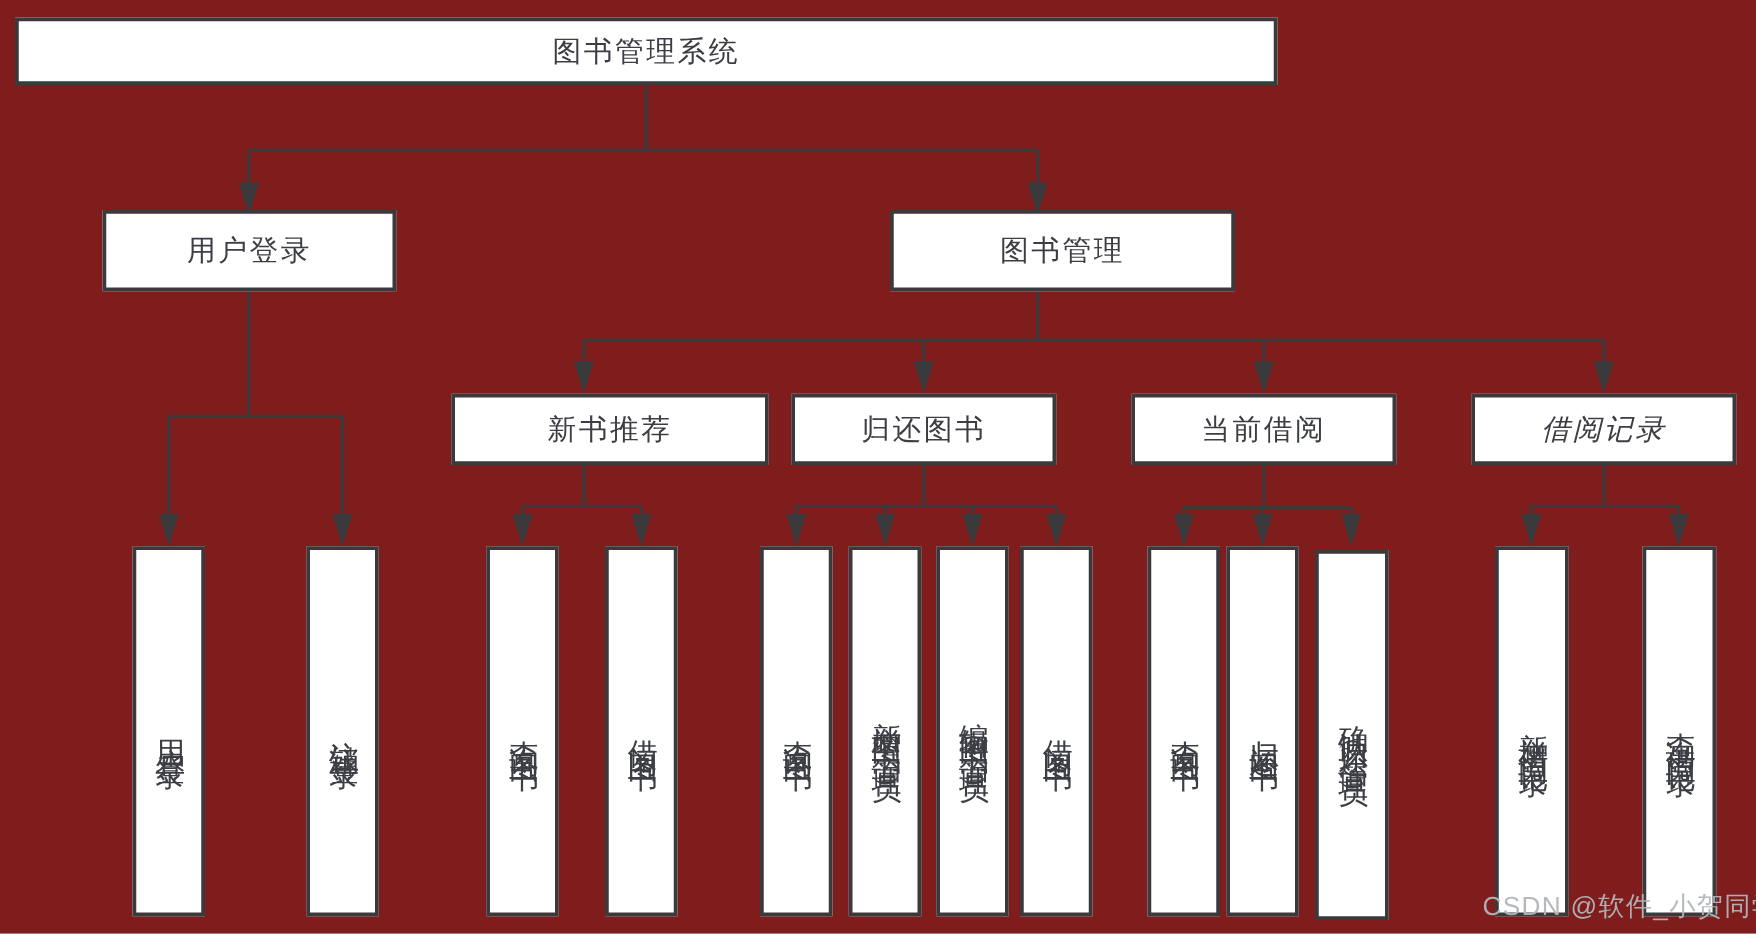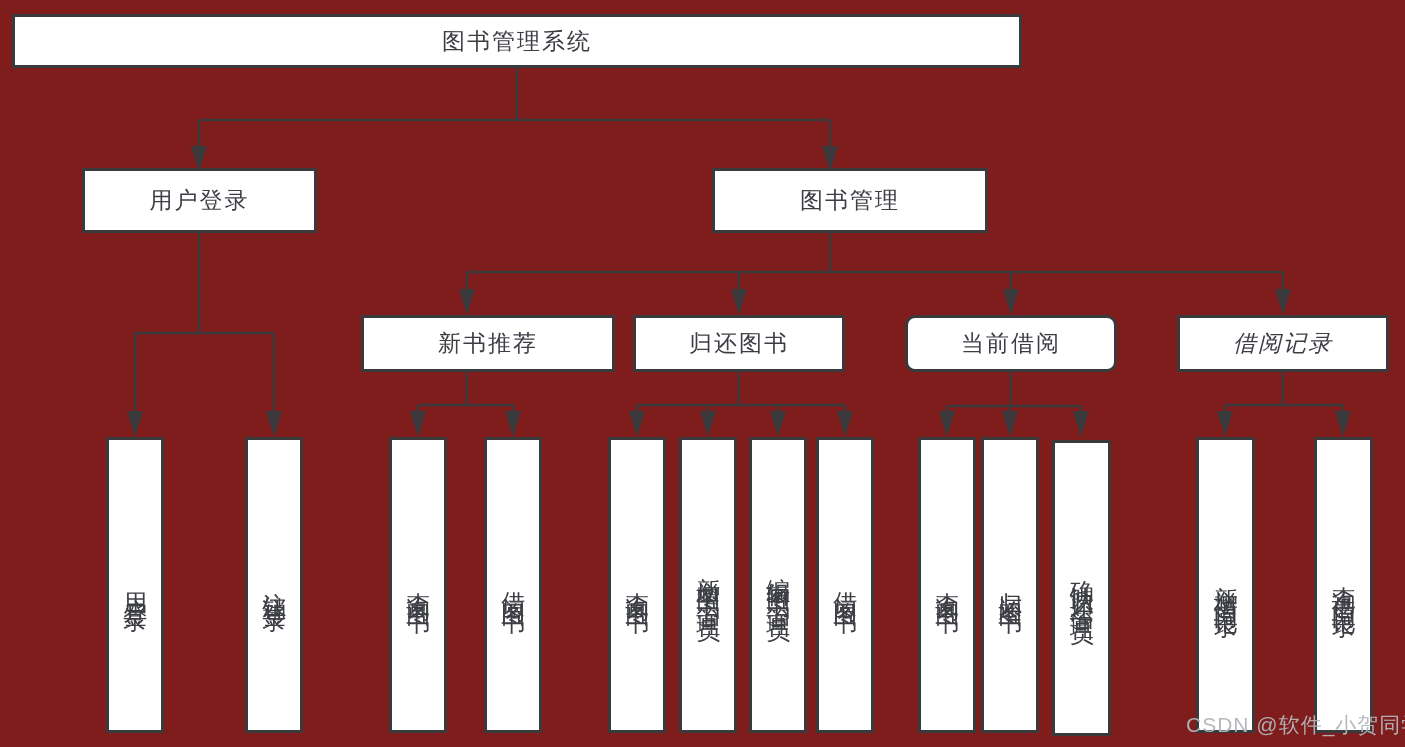--- a/index.html
+++ b/index.html
@@ -108,21 +108,21 @@
   <div class="box" style="left:712px; top:168px; width:276px; height:65px;">
     <span class="h-label">图书管理</span>
   </div>
 
   <div class="box" style="left:361px; top:315px; width:254px; height:57px;">
     <span class="h-label">新书推荐</span>
   </div>
   <div class="box" style="left:633px; top:315px; width:212px; height:57px;">
     <span class="h-label">归还图书</span>
   </div>
-  <div class="box" style="left:905px; top:315px; width:212px; height:57px;border-radius:10px;">
+  <div class="box" style="left:905px; top:315px; width:212px; height:57px;">
     <span class="h-label">当前借阅</span>
   </div>
   <div class="box" style="left:1177px; top:315px; width:212px; height:57px;font-style:italic;">
     <span class="h-label">借阅记录</span>
   </div>
 
   <div class="box leaf" style="left:106px; top:437px; width:58px; height:296px;">
     <span class="v-label">用户登录</span>
   </div>
   <div class="box leaf" style="left:245px; top:437px; width:58px; height:296px;">

